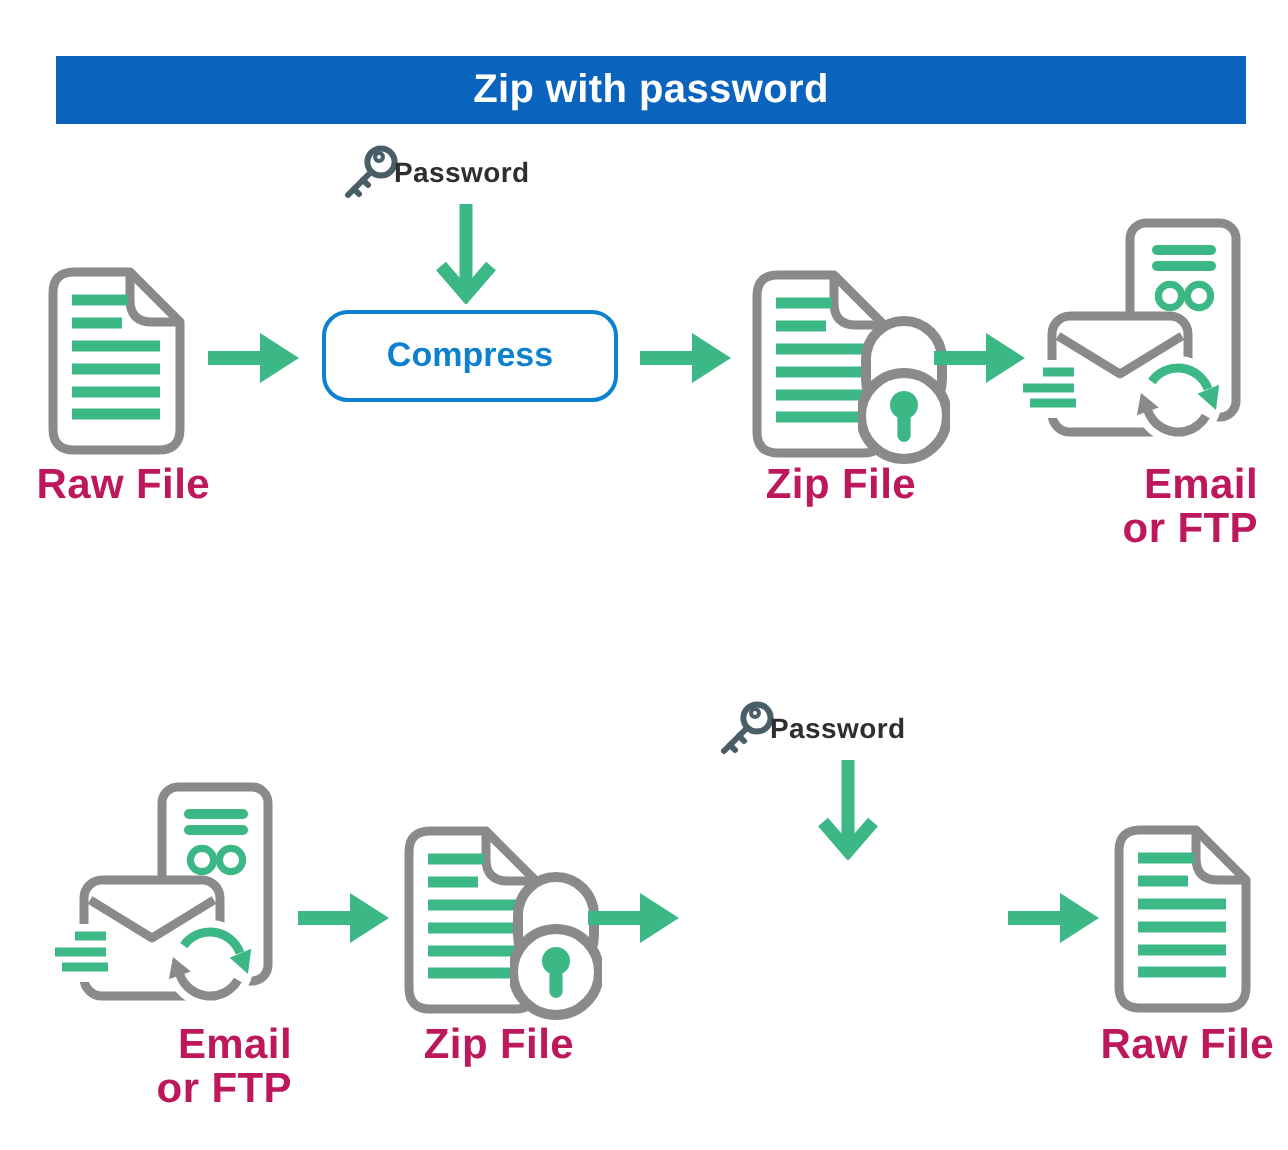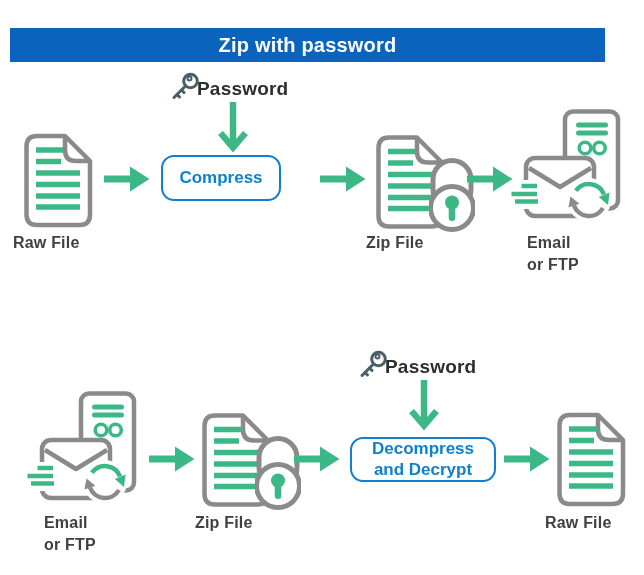--- a/index.html
+++ b/index.html
@@ -1,38 +1,38 @@
 <!DOCTYPE html>
 <html><head>
 <meta charset="utf-8">
 <style>
   html,body { margin:0; padding:0; background:#ffffff; }
   .stage {
     position:relative; width:644px; height:575px; background:#ffffff;
     font-family:"Liberation Sans", sans-serif; overflow:hidden;
   }
   .bar {
-    position:absolute; left:10px; width:595px; height:34px;
+    position:absolute; left:28px; width:595px; height:34px;
     background:#0a63bc; color:#ffffff; font-weight:bold; font-size:20px;
     display:flex; align-items:center; justify-content:center;
     letter-spacing:0.2px;
   }
   .pbox {
     position:absolute; box-sizing:border-box;
     border:2.5px solid #0e80d0; border-radius:13px; background:#ffffff;
     color:#0e80d0; font-weight:bold; font-size:17px; line-height:1.2;
     display:flex; flex-direction:column; align-items:center; justify-content:center;
     text-align:center;
   }
   .node-label {
-    position:absolute; color:#404040; font-weight:bold; font-size:16px;
-    text-align:left; line-height:22px; letter-spacing:0.2px;
+    position:absolute; color:#be185d; font-weight:bold; font-size:21px;
+    text-align:right; line-height:22px; letter-spacing:0.2px;
   }
   .pw {
-    position:absolute; color:#2e2e2e; font-weight:bold; font-size:19px;
+    position:absolute; color:#2e2e2e; font-weight:bold; font-size:14px;
     letter-spacing:0.2px;
   }
   .ic { position:absolute; }
 </style>
 </head>
 <body>
 
 <svg width="0" height="0" style="position:absolute" aria-hidden="true">
   <defs>
     <symbol id="sym-doc" viewBox="0 0 70 95">
@@ -117,21 +117,21 @@
 
   <svg class="ic" style="left:169px; top:72px" width="32" height="30" viewBox="0 0 32 30">
       <use href="#sym-key"></use>
     </svg>
   <div class="pw" style="left:197px; top:78px">Password</div>
 
   <svg class="ic" style="left:217px; top:100px" width="32" height="52" viewBox="0 0 32 52">
       <use href="#sym-varrow"></use>
     </svg>
 
-  <div class="pbox" style="left:161px; top:155px; width:120px; height:46px">
+  <div class="pbox" style="left:161px; top:155px; width:148px; height:46px">
     <span>Compress</span>
   </div>
 
   <svg class="ic" style="left:320px; top:164px" width="46" height="30" viewBox="0 0 46 30">
       <use href="#sym-harrow"></use>
     </svg>
 
   <svg class="ic" style="left:375px; top:131px" width="100" height="102" viewBox="0 0 100 102">
     <use href="#sym-doc" x="0" y="3.5" width="70" height="95"></use>
     <use href="#sym-lock" x="54" y="27" width="46" height="74"></use>
@@ -175,24 +175,20 @@
 
   <svg class="ic" style="left:357px; top:350px" width="32" height="30" viewBox="0 0 32 30">
       <use href="#sym-key"></use>
     </svg>
   <div class="pw" style="left:385px; top:356px">Password</div>
 
   <svg class="ic" style="left:408px; top:378px" width="32" height="52" viewBox="0 0 32 52">
       <use href="#sym-varrow"></use>
     </svg>
 
-  <div class="pbox" style="left:350px; top:437px; width:146px; height:45px">
-    <span>Decompress</span>
-    <span>and Decrypt</span>
-  </div>
 
   <svg class="ic" style="left:504px; top:444px" width="46" height="30" viewBox="0 0 46 30">
       <use href="#sym-harrow"></use>
     </svg>
 
   <svg class="ic" style="left:556px; top:412px" width="70" height="95" viewBox="0 0 70 95">
       <use href="#sym-doc"></use>
     </svg>
   <div class="node-label" style="left:545px; top:512px; width:92px">Raw File</div>
 

